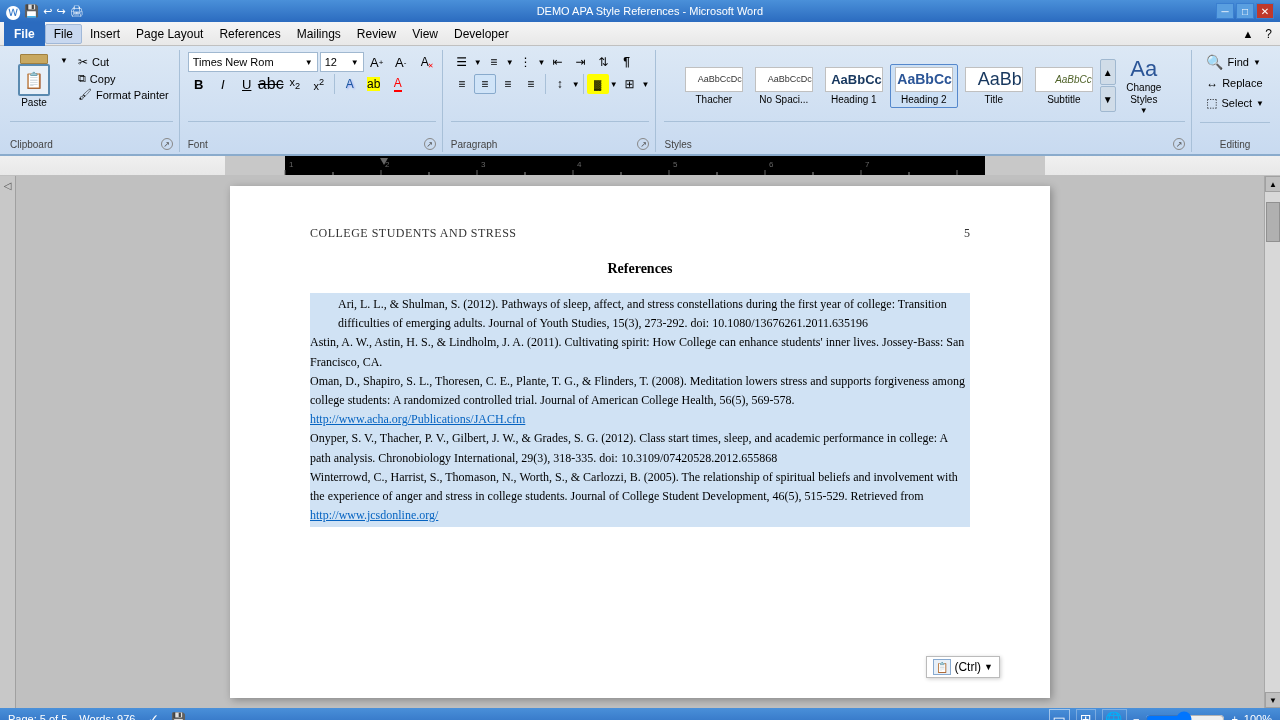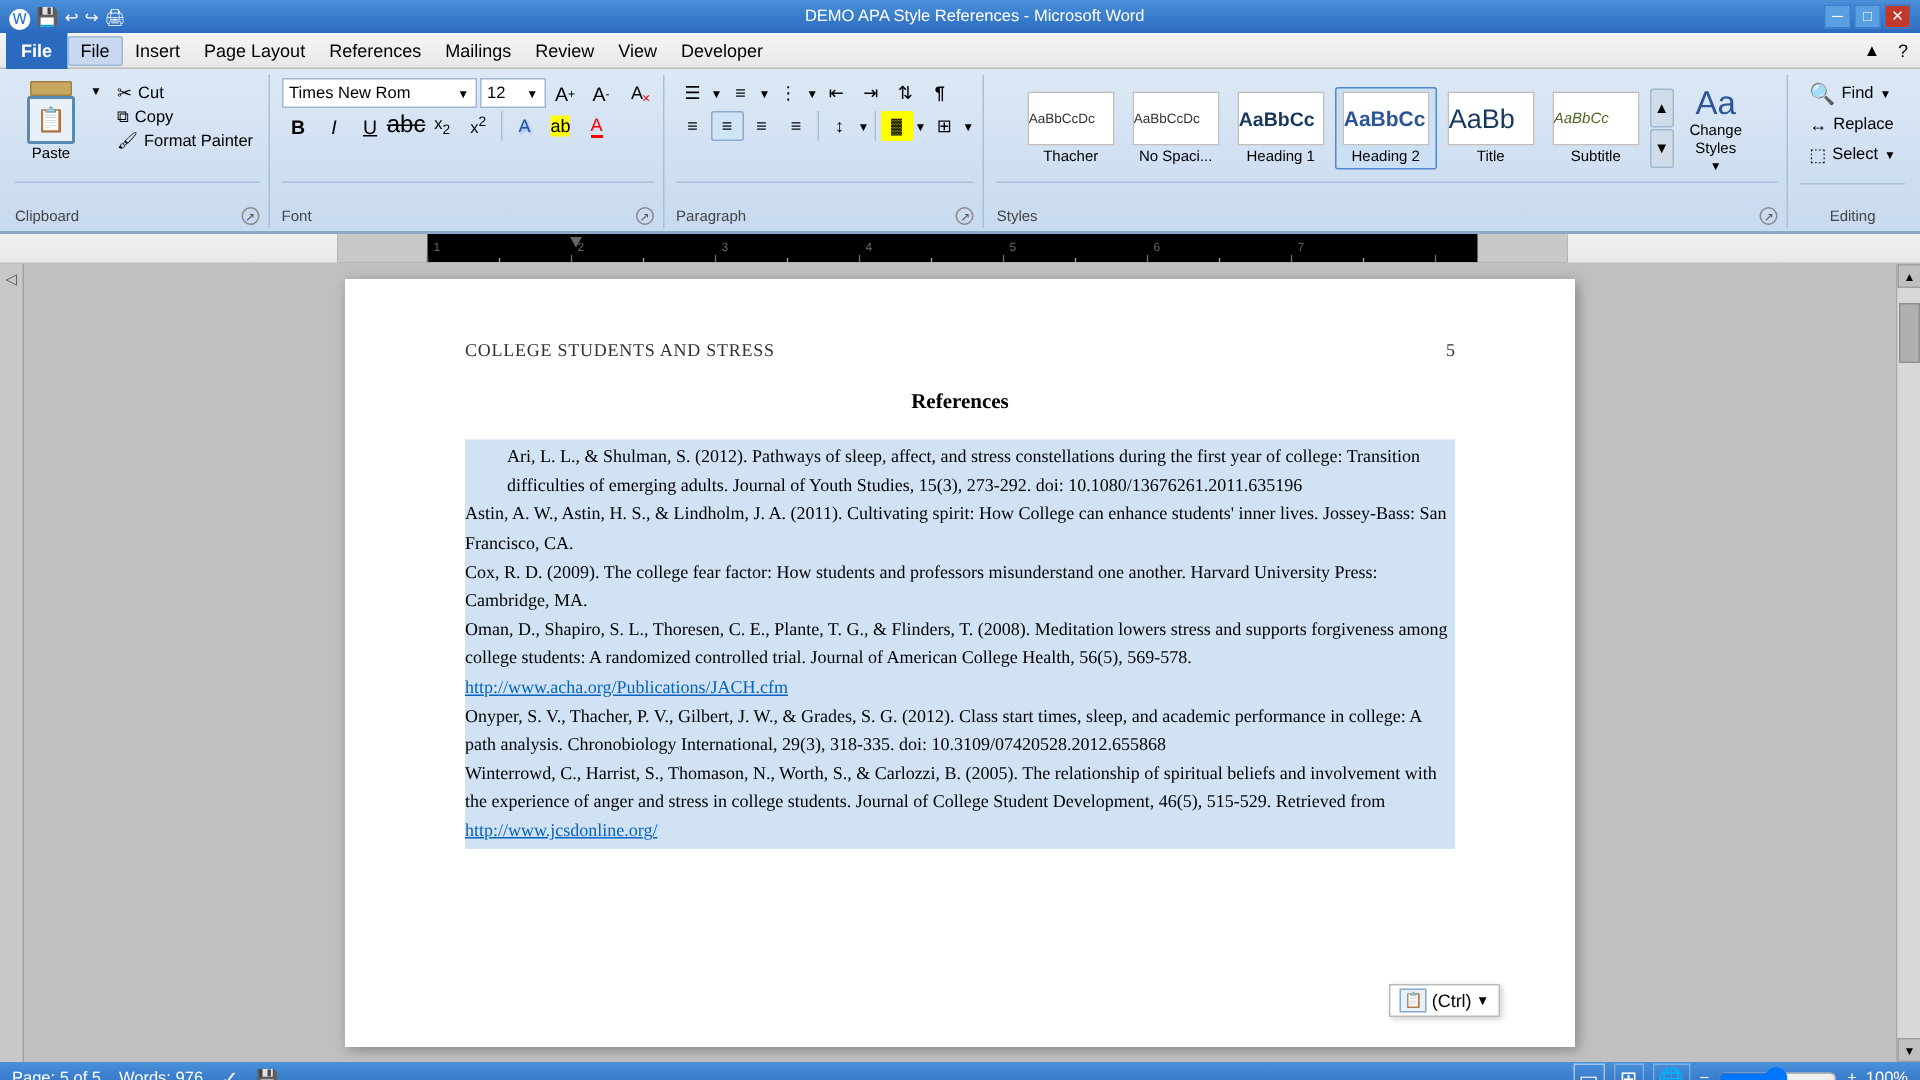--- a/index.html
+++ b/index.html
@@ -128,23 +128,23 @@
     .fmt-b { font-weight: bold; font-size: 13px; }
     .fmt-i { font-style: italic; font-size: 13px; }
     .fmt-u { text-decoration: underline; font-size: 13px; }
     .para-row { display: flex; align-items: center; gap: 1px; }
     .style-box {
       display: flex; flex-direction: column; align-items: center;
       padding: 2px 4px; cursor: pointer; border: 1px solid transparent;
       border-radius: 2px; min-width: 60px;
     }
     .style-preview {
-      width: 58px; height: 36px;
+      width: 58px; height: 25px;
       border: 1px solid #c0c0c0; background: white;
-      display: flex; align-items: center; justify-content: flex-start;
+      display: flex; align-items: center; justify-content: flex-end;
       font-size: 10px; overflow: hidden;
     }
     .style-label { font-size: 10px; margin-top: 2px; }
 
     
     .h2-box .style-preview { font-size: 16px; font-weight: bold; color: #2b5597; }
     .normal-box .style-preview { font-size: 10px; color: #333; }
     .nospace-box .style-preview { font-size: 10px; color: #333; }
     .h1-box .style-preview { font-size: 14px; font-weight: bold; color: #17375e; }
     .title-box .style-preview { font-size: 20px; color: #17375e; }
@@ -593,23 +593,20 @@
         <div style="background: rgba(100,160,220,0.3); padding:2px 0;">
 
           <p style="margin-bottom:0;padding-left:28px;">
             <span>Ari, L. L., &amp; Shulman, S. (2012). Pathways of sleep, affect, and stress constellations during the first year of college: Transition difficulties of emerging adults. Journal of Youth Studies, 15(3), 273-292.  doi: 10.1080/13676261.2011.635196</span>
           </p>
 
           <p style="margin-bottom:0;">
             <span>Astin, A. W., Astin, H. S., &amp; Lindholm, J. A. (2011). Cultivating spirit: How College can enhance students' inner lives. Jossey-Bass: San Francisco, CA.</span>
           </p>
 
-          <p style="margin-bottom:0;">
-            <span>Cox, R. D. (2009). The college fear factor: How students and professors misunderstand one another. Harvard University Press: Cambridge, MA.</span>
-          </p>
 
           <p style="margin-bottom:0;">
             <span>Oman, D., Shapiro, S. L., Thoresen, C. E., Plante, T. G., &amp; Flinders, T. (2008). Meditation lowers stress and supports forgiveness among college students: A randomized controlled trial. Journal of American College Health, 56(5), 569-578.  </span><a class="ref-link">http://www.acha.org/Publications/JACH.cfm</a>
           </p>
 
           <p style="margin-bottom:0;">
             <span>Onyper, S. V., Thacher, P. V., Gilbert, J. W., &amp; Grades, S. G. (2012). Class start times, sleep, and academic performance in college: A path analysis. Chronobiology International, 29(3), 318-335.  doi: 10.3109/07420528.2012.655868</span>
           </p>
 
           <p style="margin-bottom:0;">

